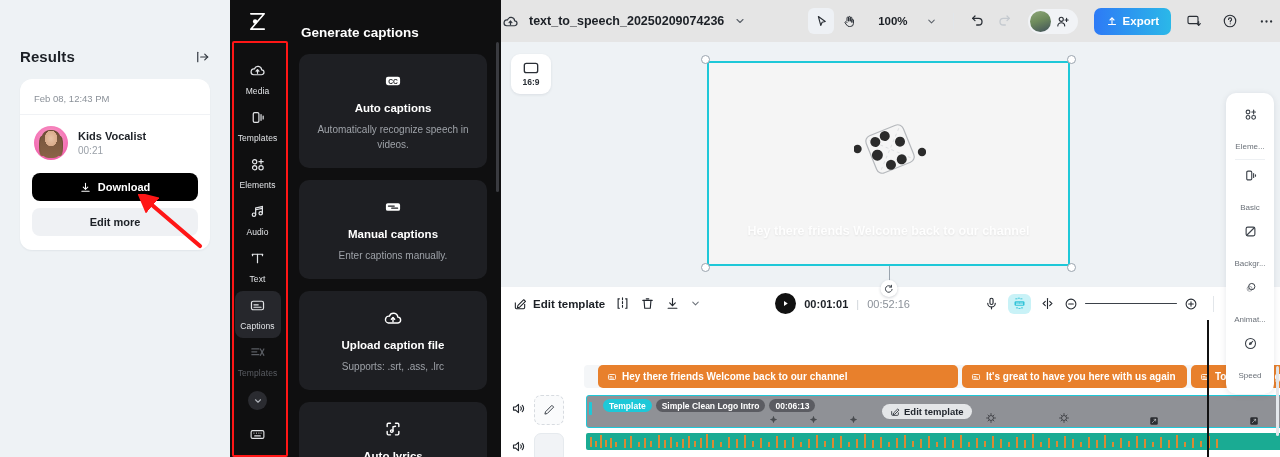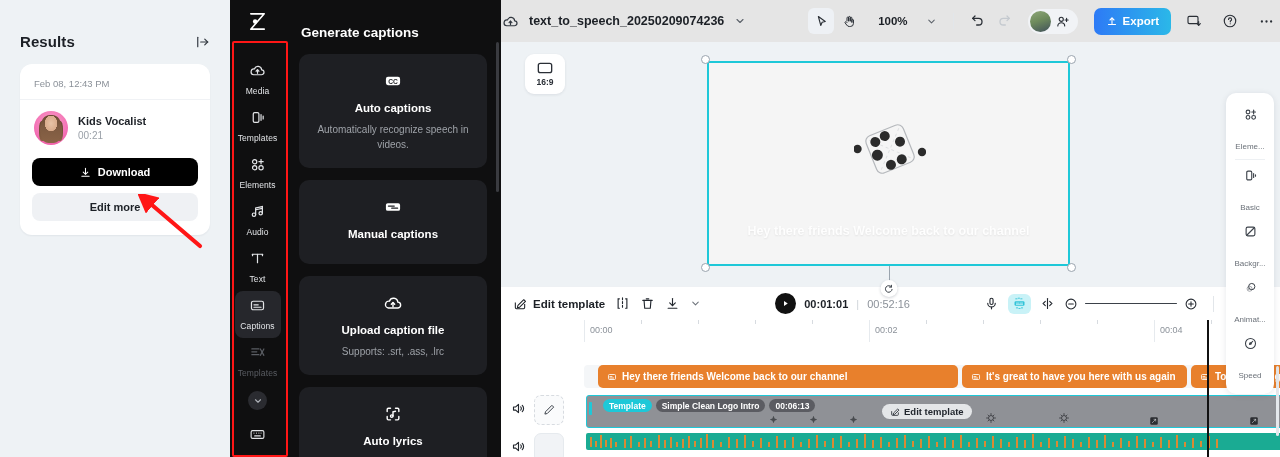--- a/index.html
+++ b/index.html
@@ -8,21 +8,21 @@
     font-family: "Liberation Sans", sans-serif;
     background: #eef2f5;
     overflow: hidden;
   }
   .app { position: relative; width: 1280px; height: 457px; display: flex; }
 
   
   .results-panel {
     width: 230px; height: 457px;
     background: #eef2f5;
-    padding: 1px 20px;
+    padding: 16px 20px;
     position: relative;
     flex: 0 0 230px;
   }
   .results-head {
     display: flex; align-items: center; justify-content: space-between;
     padding-top: 32px; padding-bottom: 14px;
   }
   .results-title { font-size: 15px; font-weight: 700; color: #1c2026; letter-spacing: .1px; }
   .collapse-icon { color: #31373f; display: flex; align-items: center; cursor: pointer; }
 
@@ -151,21 +151,21 @@
   .add-user { color: #2a2f36; display: flex; padding: 0 2px; cursor: pointer; }
   .export-btn {
     display: flex; align-items: center; gap: 5px; height: 27px; padding: 0 12px;
     border-radius: 7px; color: #fff; font-size: 11.5px; font-weight: 700; cursor: pointer;
     background: linear-gradient(90deg,#2d7af6 0%,#2bb8e8 100%); margin-left: 6px;
   }
 
   
   .preview { flex: 1; background: #eef2f5; position: relative; min-height: 0; }
   .ratio-chip {
-    position: absolute; left: 24px; top: 12px; width: 40px; height: 40px;
+    position: absolute; left: 10px; top: 12px; width: 40px; height: 40px;
     background: #fff; border-radius: 9px; display: flex; flex-direction: column;
     align-items: center; justify-content: center; gap: 3px; cursor: pointer;
     box-shadow: 0 1px 3px rgba(20,30,50,.09);
   }
   .ratio-lbl { font-size: 8.5px; font-weight: 700; color: #2a2f36; }
   .canvas-wrap {
     position: absolute; left: 206px; top: 19px; width: 363px; height: 205px;
   }
   .canvas {
     position: absolute; inset: 0; background: #f5f5f5; border: 2px solid #1ec8d8;
@@ -450,20 +450,21 @@
     </div>
 
     <div class="cap-card">
       <div class="cap-ico">
         <svg width="20" height="20" viewBox="0 0 24 24">
           <rect x="3.5" y="7.5" width="17" height="9" rx="2.2" fill="#fff"></rect>
           <path d="M6.5 10.8h7M10.5 13.4h7" stroke="#1e1f23" stroke-width="1.5" stroke-linecap="round"></path>
         </svg>
       </div>
       <div class="cap-name">Manual captions</div>
+      <div class="cap-desc">Enter captions manually.</div>
     </div>
 
     <div class="cap-card">
       <div class="cap-ico">
         <svg width="20" height="20" viewBox="0 0 24 24" fill="none" stroke="#fff" stroke-width="1.7" stroke-linecap="round" stroke-linejoin="round">
           <path d="M6.5 18h11a3.5 3.5 0 0 0 .3-7 5.2 5.2 0 0 0-10.1-1.2A3.6 3.6 0 0 0 6.5 18z"></path>
           <path d="M12 16.5v-5"></path>
             <path d="M10 13.5l2-2 2 2"></path>
         </svg>
       </div>
@@ -791,39 +792,20 @@
         <div class="ctrl-btn">
           <svg width="15" height="15" viewBox="0 0 24 24" fill="none" stroke="currentColor" stroke-width="1.8" stroke-linejoin="round">
             <path d="M3.5 5.5h17v8h-17z"></path>
               <path d="M9.5 17.5h5l-2.5 3z"></path>
           </svg>
         </div>
       </div>
     </div>
 
     <div class="timeline">
-      <div class="ruler">
-        <div class="tick major" style="left:0"></div>
-        <div class="tick-lbl" style="left:6px">00:00</div>
-        <div class="tick" style="left:57px"></div>
-          <div class="tick" style="left:114px"></div>
-        <div class="tick" style="left:171px"></div>
-          <div class="tick" style="left:228px"></div>
-        <div class="tick major" style="left:285px"></div>
-        <div class="tick-lbl" style="left:291px">00:02</div>
-        <div class="tick" style="left:342px"></div>
-          <div class="tick" style="left:399px"></div>
-        <div class="tick" style="left:456px"></div>
-          <div class="tick" style="left:513px"></div>
-        <div class="tick major" style="left:570px"></div>
-        <div class="tick-lbl" style="left:576px">00:04</div>
-        <div class="tick" style="left:627px"></div>
-          <div class="tick" style="left:684px"></div>
-
-      </div>
 
       <div class="tl-rows">
 
         <div class="cap-track">
           <div class="cap-track-bg"></div>
           <div class="cap-clip" style="left:14px; width:360px;">
             <span style="display:flex">
               <svg width="10" height="10" viewBox="0 0 24 24" fill="none" stroke="currentColor" stroke-width="2" stroke-linejoin="round">
                 <rect x="3.5" y="6" width="17" height="12" rx="2.5"></rect>
                   <path d="M7 11h5M7 14.5h9" stroke-linecap="round"></path>

